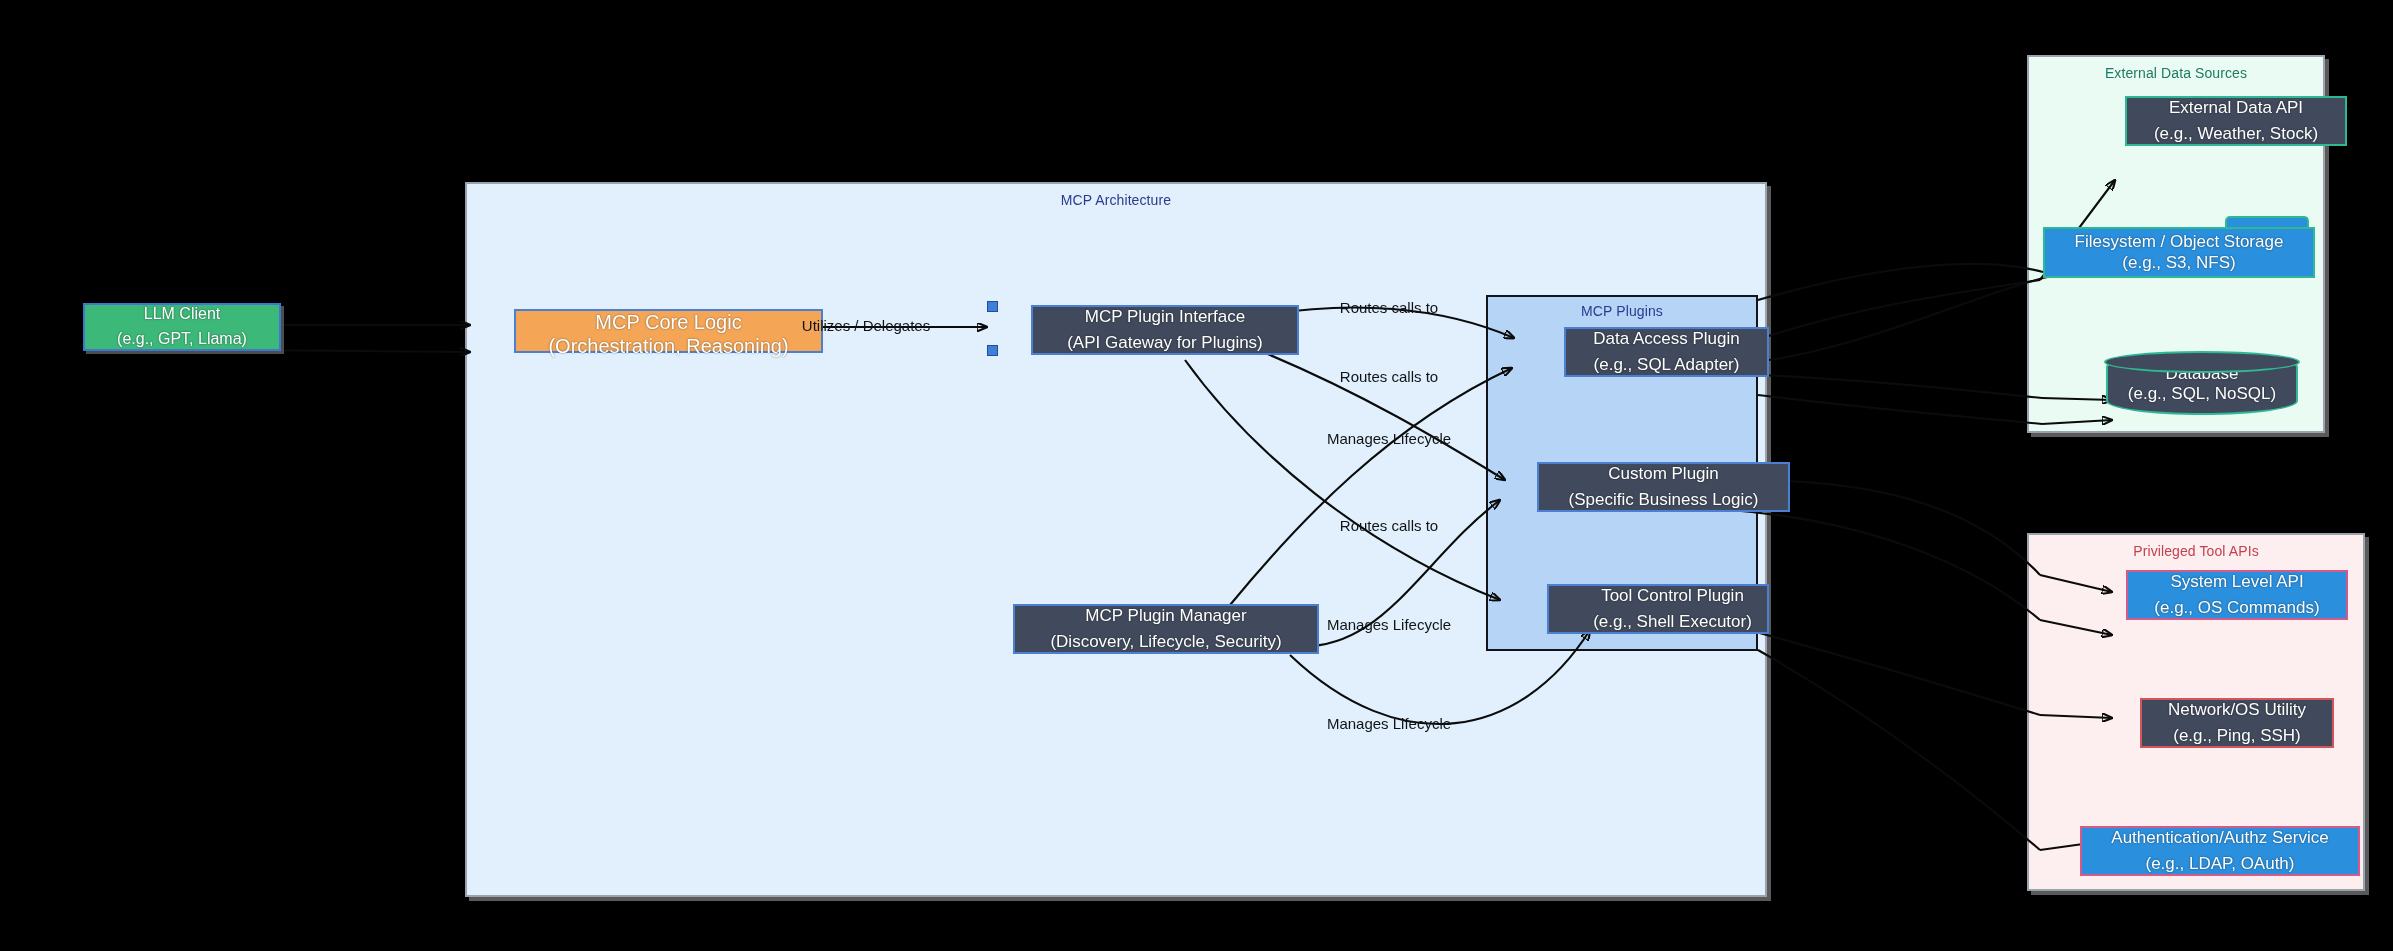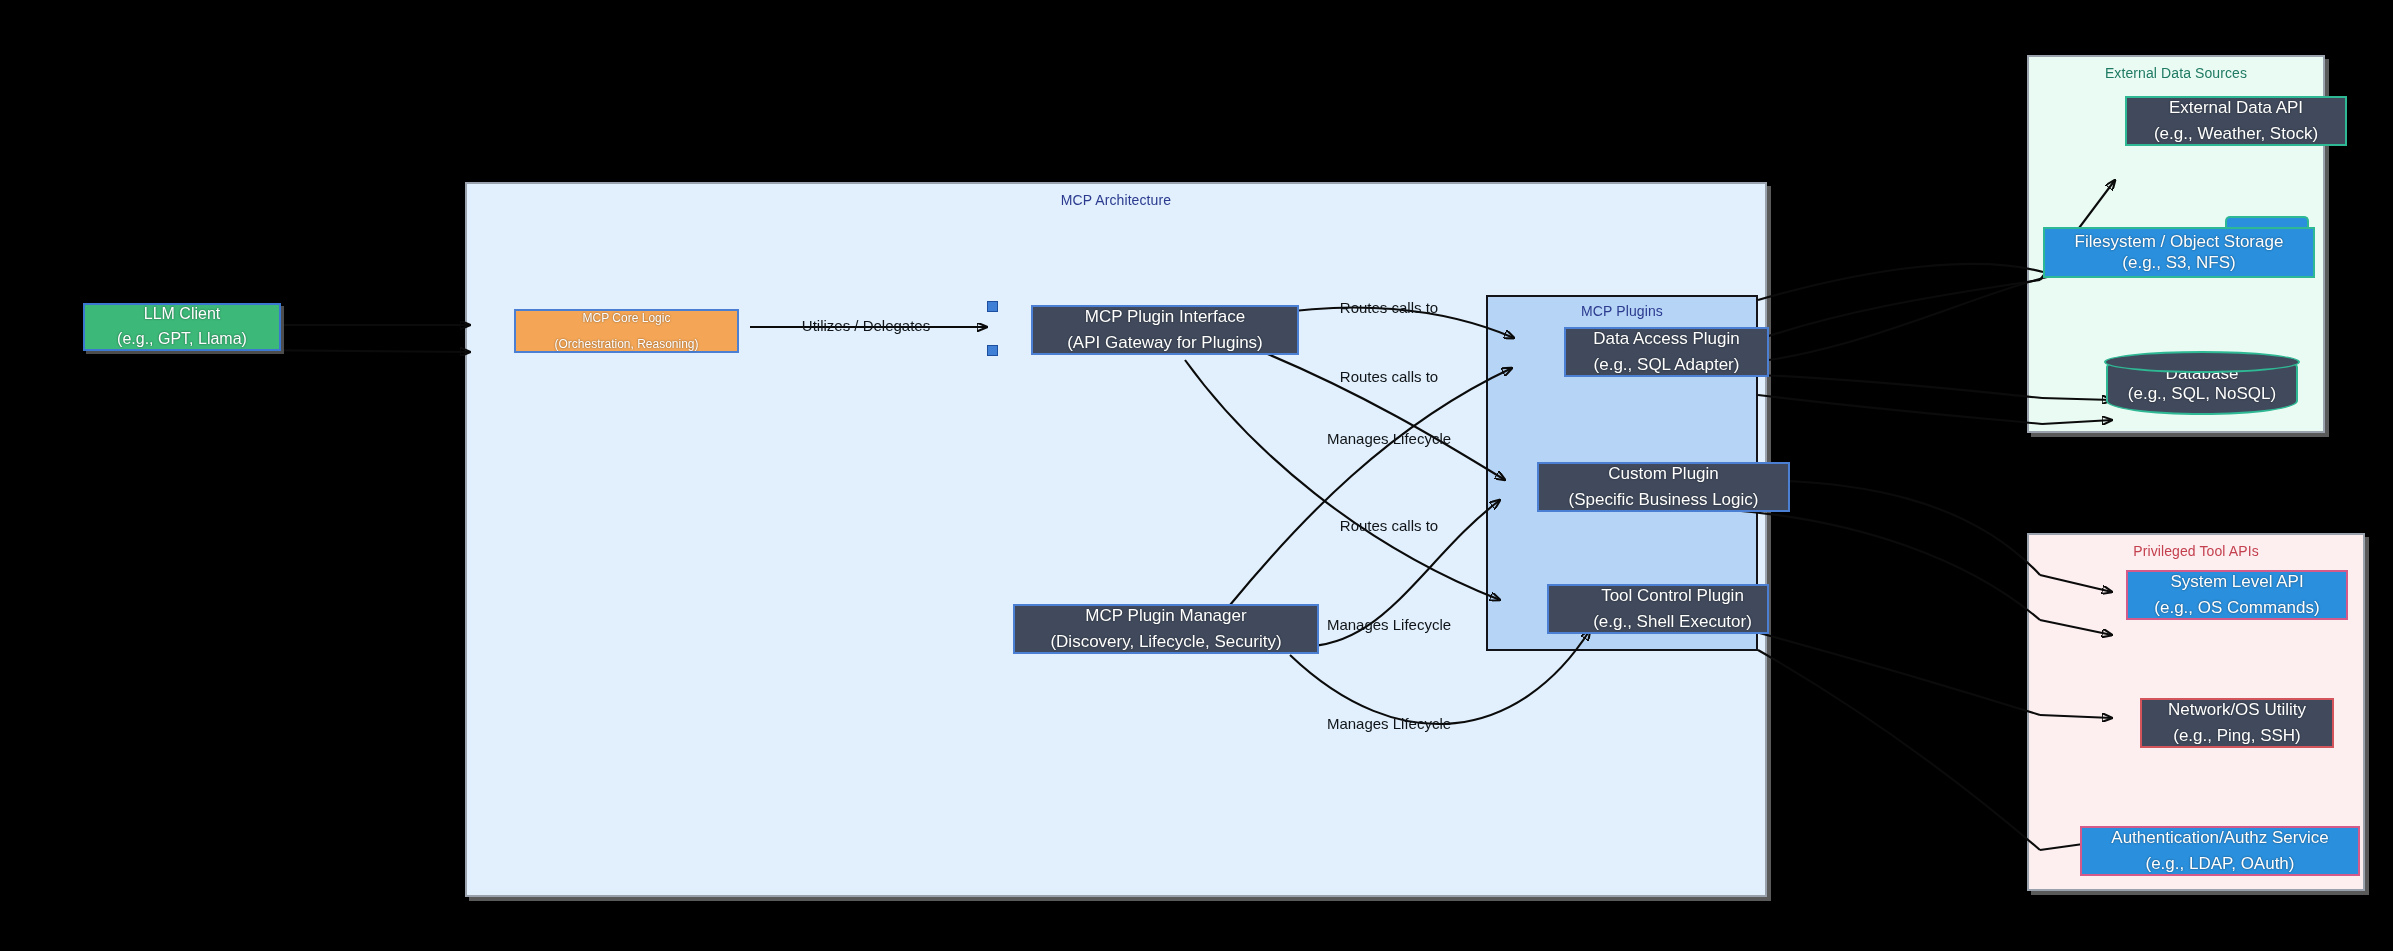--- a/index.html
+++ b/index.html
@@ -143,21 +143,21 @@
 
     <path d="M1758,650 C1880,720 1970,790 2040,850"></path>
     <path d="M2040,850 L2112,840" marker-end="url(#ah)"></path>
   </svg>
 
   <div class="node nd-green shadow" style="left:43px;top:303px;width:198px;height:48px;font-size:16px;">
     <span class="l1">LLM Client</span>
     <span class="l2">(e.g., GPT, Llama)</span>
   </div>
 
-  <div class="node nd-orange" style="left:474px;top:309px;width:225px;height:44px;font-size:12px;">
+  <div class="node nd-orange" style="left:474px;top:309px;width:309px;height:44px;font-size:20px;">
     <span class="l1">MCP Core Logic</span>
     <span class="l2">(Orchestration, Reasoning)</span>
   </div>
 
   <div class="node nd-dark" style="left:991px;top:305px;width:268px;height:50px;font-size:17px;">
     <span class="l1">MCP Plugin Interface</span>
     <span class="l2">(API Gateway for Plugins)</span>
   </div>
   <div class="handle" style="left:987px;top:301px;"></div>
   <div class="handle" style="left:987px;top:345px;"></div>

